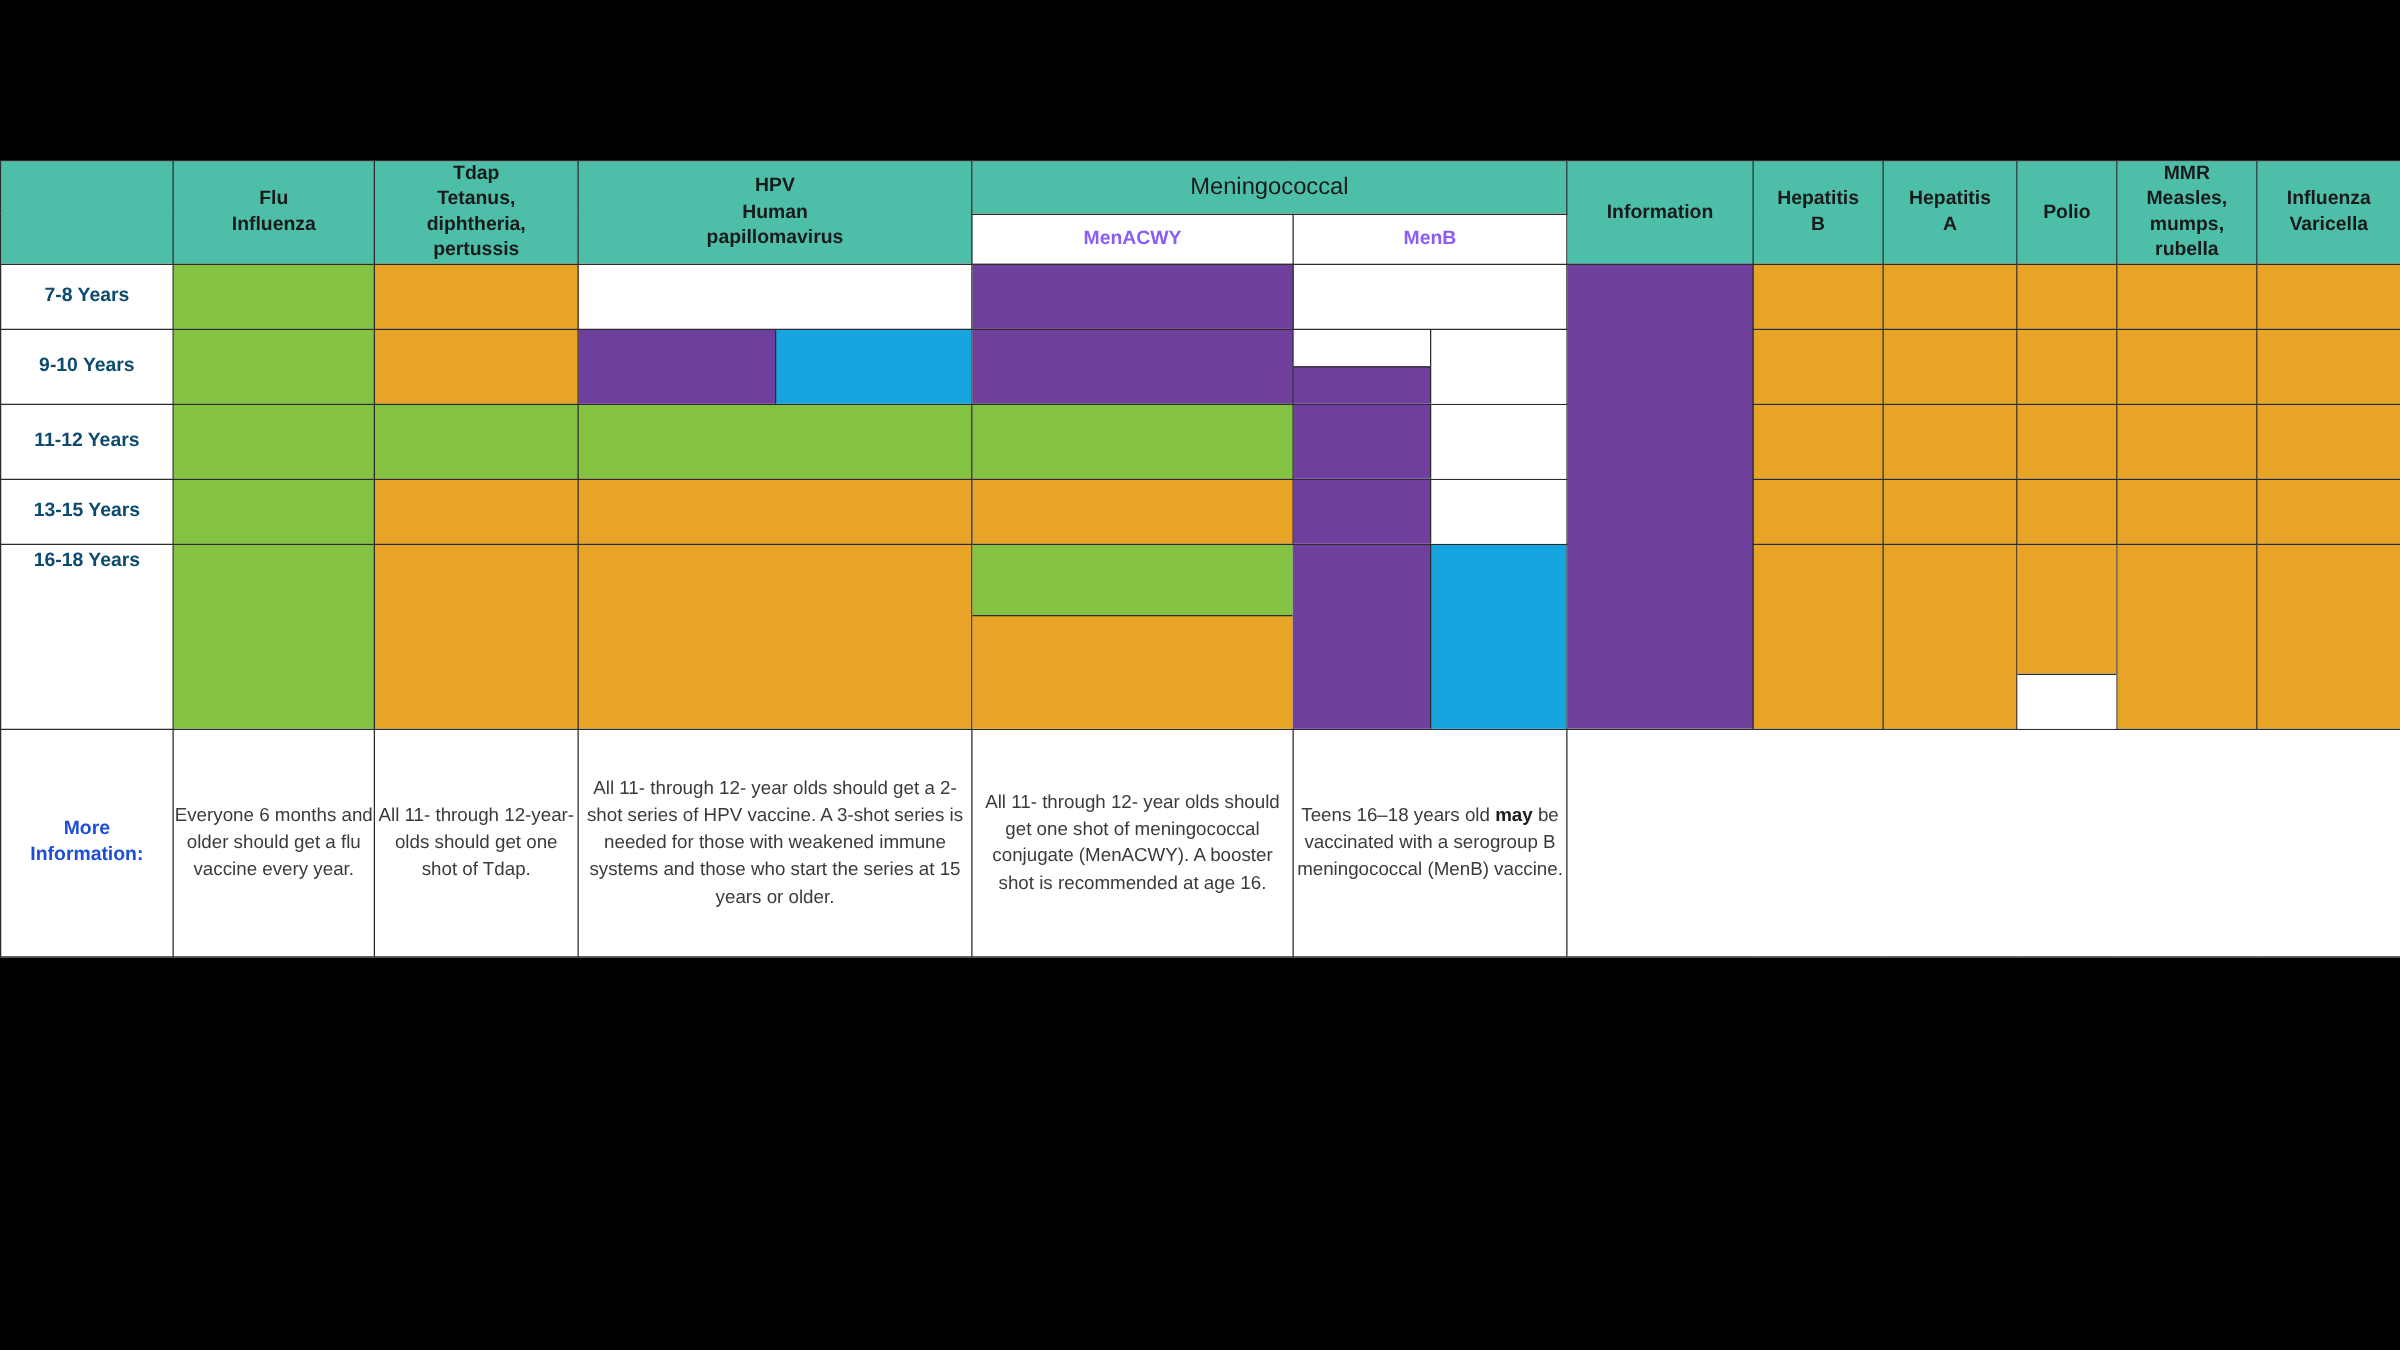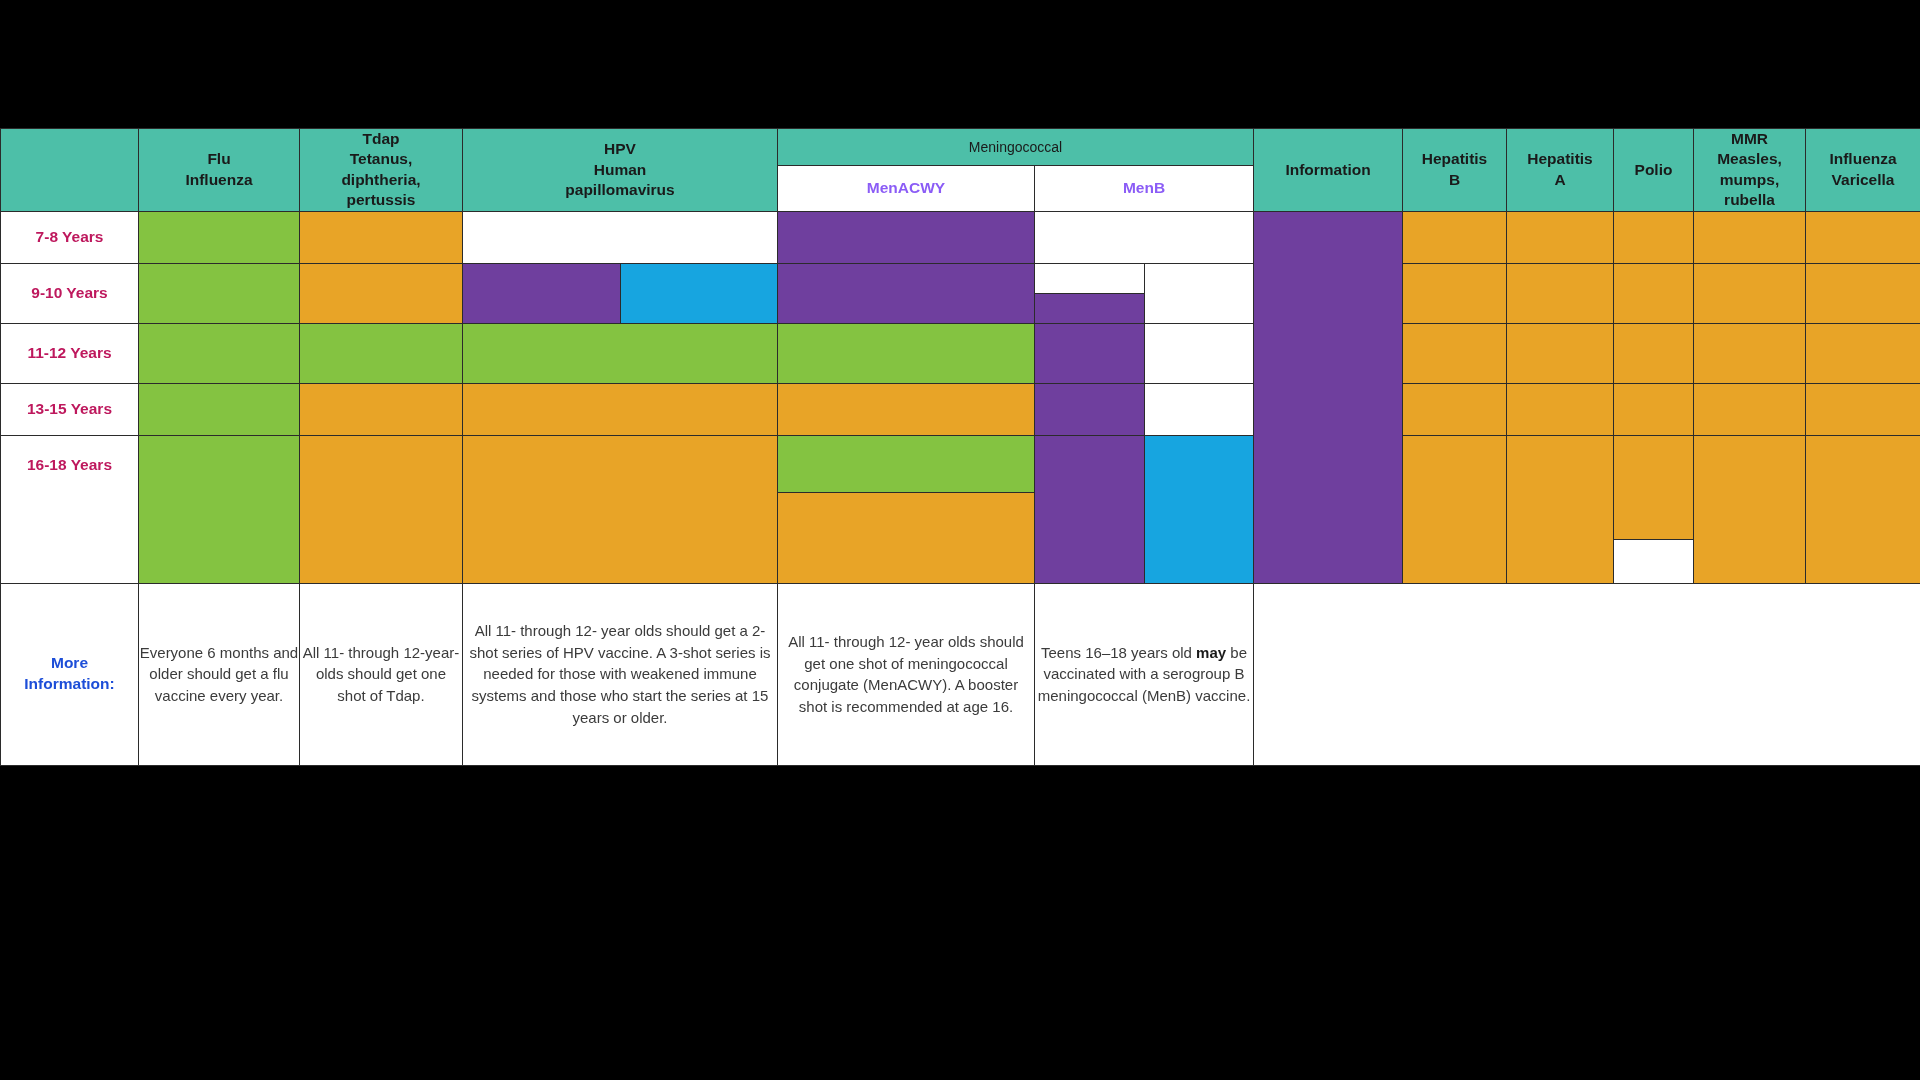--- a/index.html
+++ b/index.html
@@ -61,28 +61,28 @@
     color: #8b5cf6;
     font-weight: bold;
     font-size: 15.5px;
     line-height: 1.32;
     padding: 4px 3px;
   }
   .hdr-group {
     background: #4dbfa8;
     color: #1a1a1a;
     font-weight: normal;
-    font-size: 14px;
+    font-size: 19px;
     padding: 6px 3px;
   }
 
   
   .agecell {
     background: #ffffff;
-    color: #be185d;
+    color: #0c4a6e;
     font-weight: bold;
     font-size: 15.5px;
     text-align: left;
     padding-left: 12px;
   }
 
   
   .c-green  { background: #84c341; }
   .c-orange { background: #e8a427; }
   .c-purple { background: #6f3f9e; }
@@ -275,21 +275,21 @@
           </div>
         </td>
         <td class="c-orange"></td>
         <td class="c-orange"></td>
         <td class="c-orange"></td>
         <td class="c-orange"></td>
         <td class="c-orange"></td>
       </tr>
 
       <tr style="height:148px">
-        <td class="agecell" style="vertical-align:top;padding-top:20px">16-18 Years</td>
+        <td class="agecell" style="vertical-align:top;padding-top:4px">16-18 Years</td>
         <td class="c-green"></td>
         <td class="c-orange"></td>
         <td class="c-orange"></td>
         <td>
           <div class="split-v">
             <div class="c-green" style="flex:0 0 38%"></div>
             <div class="c-orange"></div>
           </div>
         </td>
         <td>

